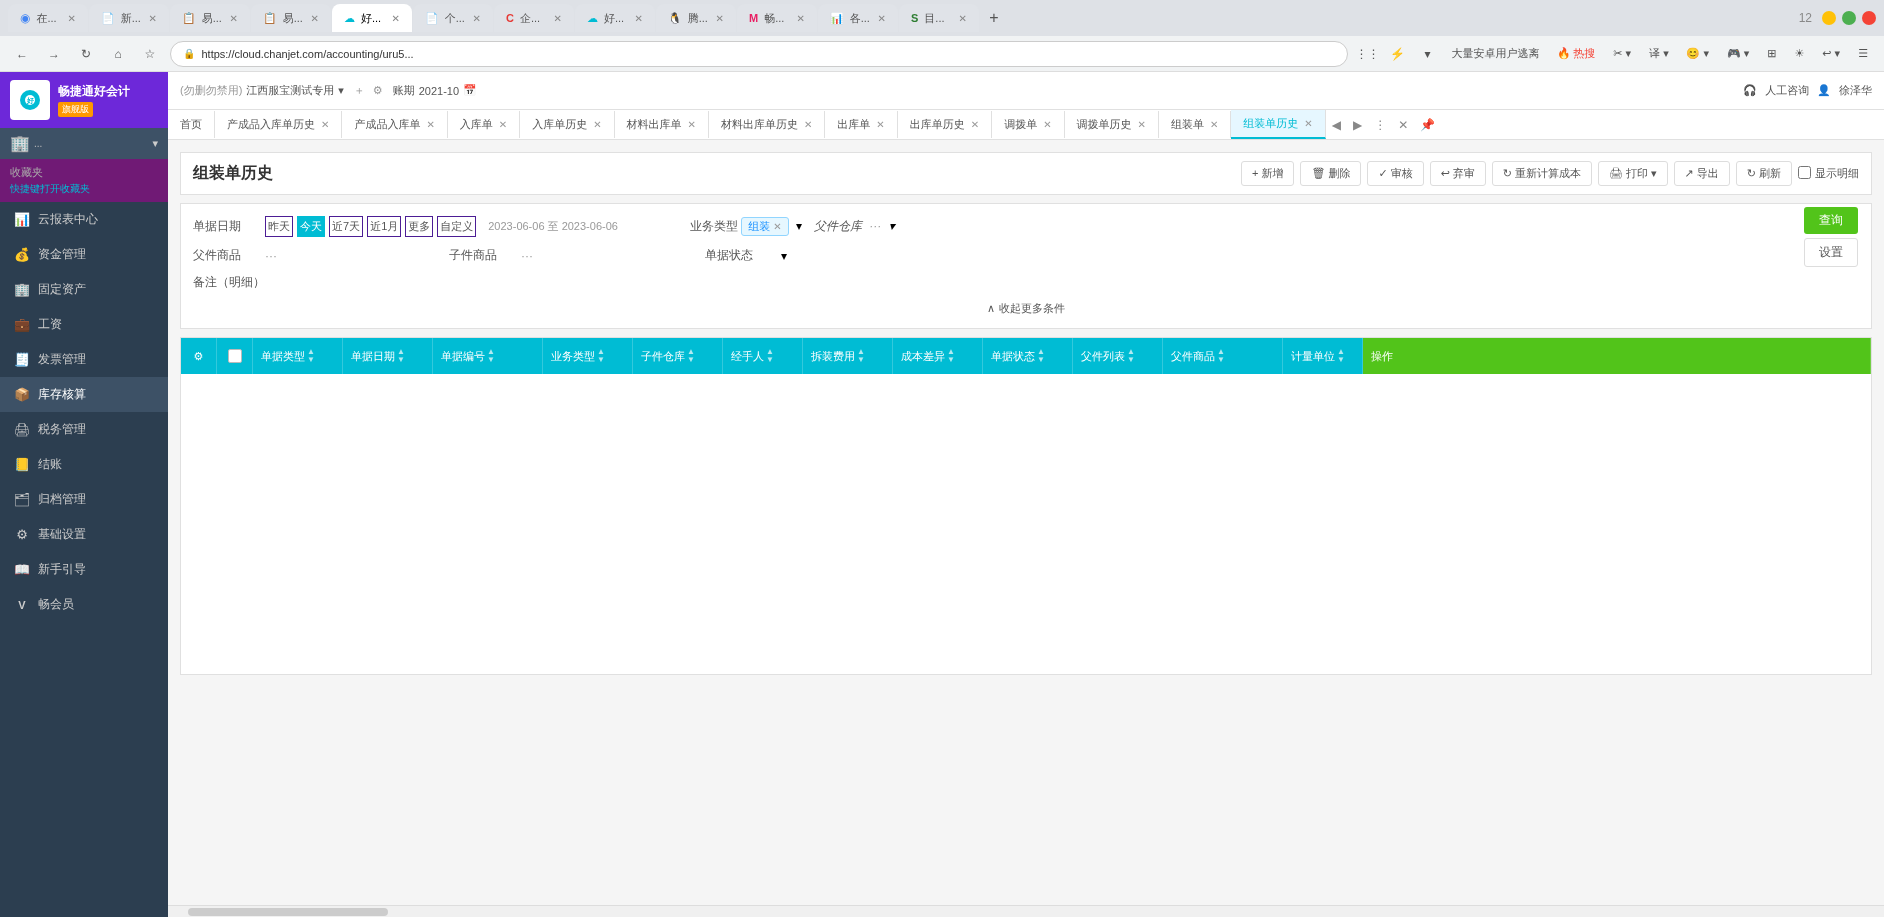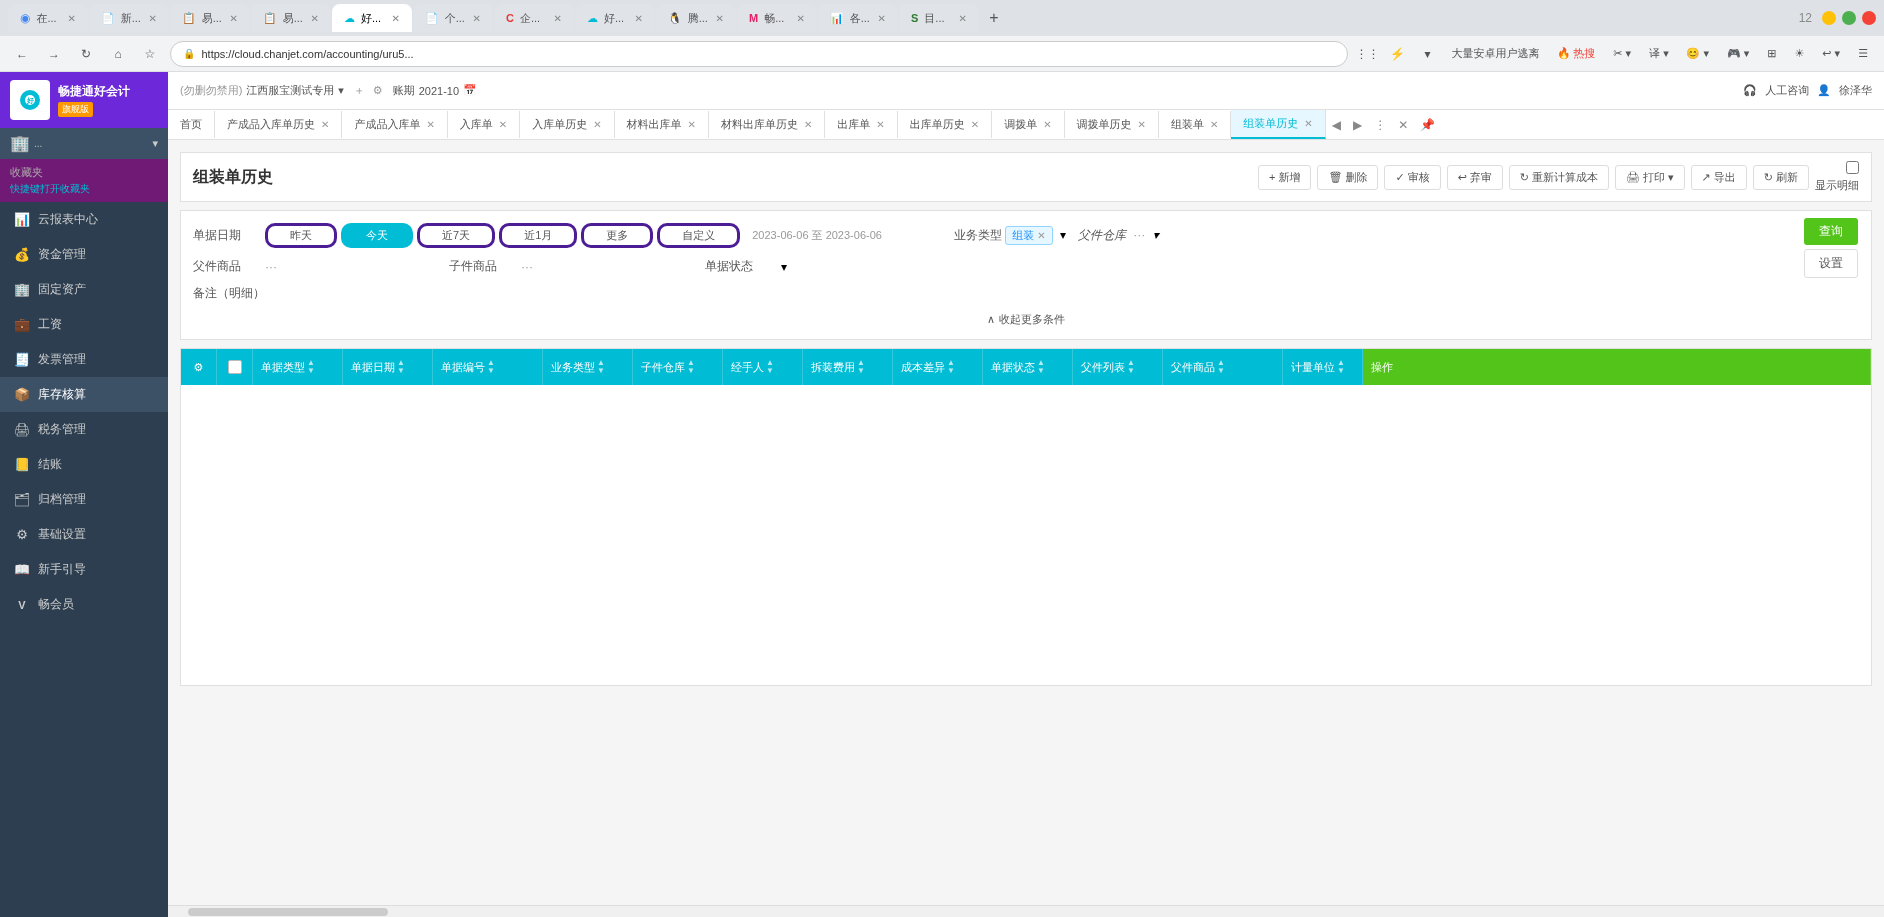--- a/index.html
+++ b/index.html
@@ -60,28 +60,28 @@
     .app-tab.active { background: #e6f7ff; color: #00bcd4; border-bottom: 2px solid #00bcd4; }
     .app-tab-close { color: #999; font-size: 10px; margin-left: 2px; }
     .tab-scroll-btn { padding: 4px 6px; color: #888; cursor: pointer; flex-shrink: 0; }
 
     
     .page-content { flex: 1; overflow-y: auto; padding: 12px; background: #f5f5f5; }
     .page-title-bar { background: #fff; padding: 8px 12px; display: flex; align-items: center; justify-content: space-between; margin-bottom: 8px; border: 1px solid #e0e0e0; }
     .page-title { font-size: 16px; color: #333; font-weight: bold; }
     .action-buttons { display: flex; align-items: center; gap: 6px; }
     .action-btn { padding: 4px 10px; font-size: 11px; border: 1px solid #ddd; border-radius: 3px; cursor: pointer; background: #fff; color: #555; display: flex; align-items: center; gap: 3px; }
-    .show-detail-btn { display: flex; align-items: flex-end; gap: 4px; font-size: 11px; color: #555; flex-direction: column; }
+    .show-detail-btn { display: flex; align-items: flex-start; gap: 4px; font-size: 11px; color: #555; }
 
     
     .filter-area { background: #fff; padding: 12px; border: 1px solid #e0e0e0; margin-bottom: 8px; }
     .filter-row { display: flex; align-items: center; gap: 12px; margin-bottom: 10px; }
     .filter-label { font-size: 12px; color: #555; min-width: 60px; flex-shrink: 0; }
     .filter-dates { display: flex; align-items: center; gap: 4px; }
-    .date-btn { padding: 2px 22px; font-size: 11px; border: 3px solid #4c1d95; border-radius: 10px; cursor: pointer; background: #fff; color: #555; }
+    .date-btn { padding: 2px 2px; font-size: 11px; border: 1px solid #4c1d95; border-radius: 0; cursor: pointer; background: #fff; color: #555; }
     .date-btn.active { background: #00bcd4; color: #fff; border-color: #00bcd4; }
     .date-range { font-size: 11px; color: #999; margin-left: 8px; }
     .filter-tag { display: inline-flex; align-items: center; gap: 3px; background: #e6f7ff; border: 1px solid #91d5ff; border-radius: 3px; padding: 1px 6px; font-size: 11px; color: #1890ff; }
     .filter-tag-close { color: #999; cursor: pointer; font-size: 10px; }
     .collapse-btn { display: flex; align-items: center; gap: 4px; color: #555; font-size: 11px; cursor: pointer; justify-content: center; margin-top: 4px; }
 
     
     .data-table { background: #fff; border: 1px solid #e0e0e0; }
     .table-header { background: #00bcd4; display: flex; align-items: center; height: 36px; }
     .th-cell { color: #fff; font-size: 11px; padding: 0 8px; display: flex; align-items: center; gap: 2px; flex-shrink: 0; border-right: 1px solid rgba(255,255,255,0.2); height: 100%; }

